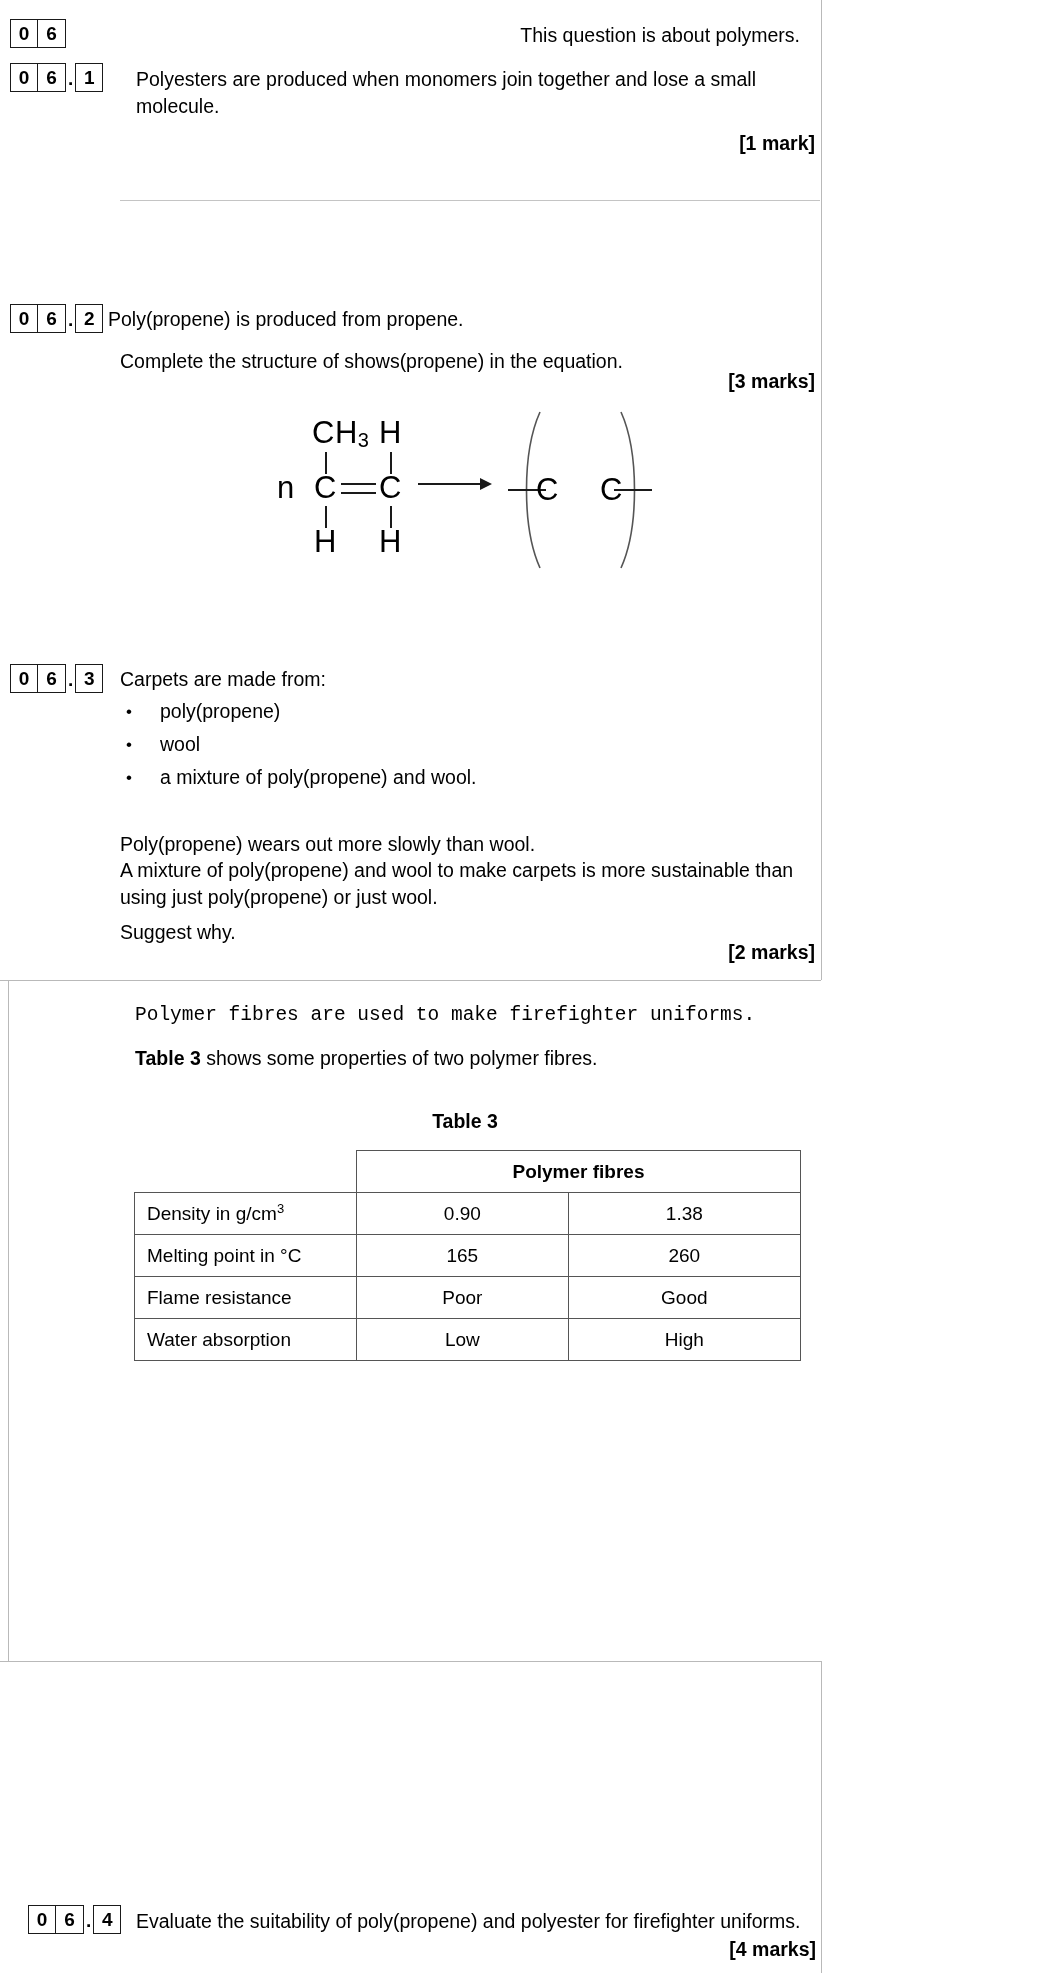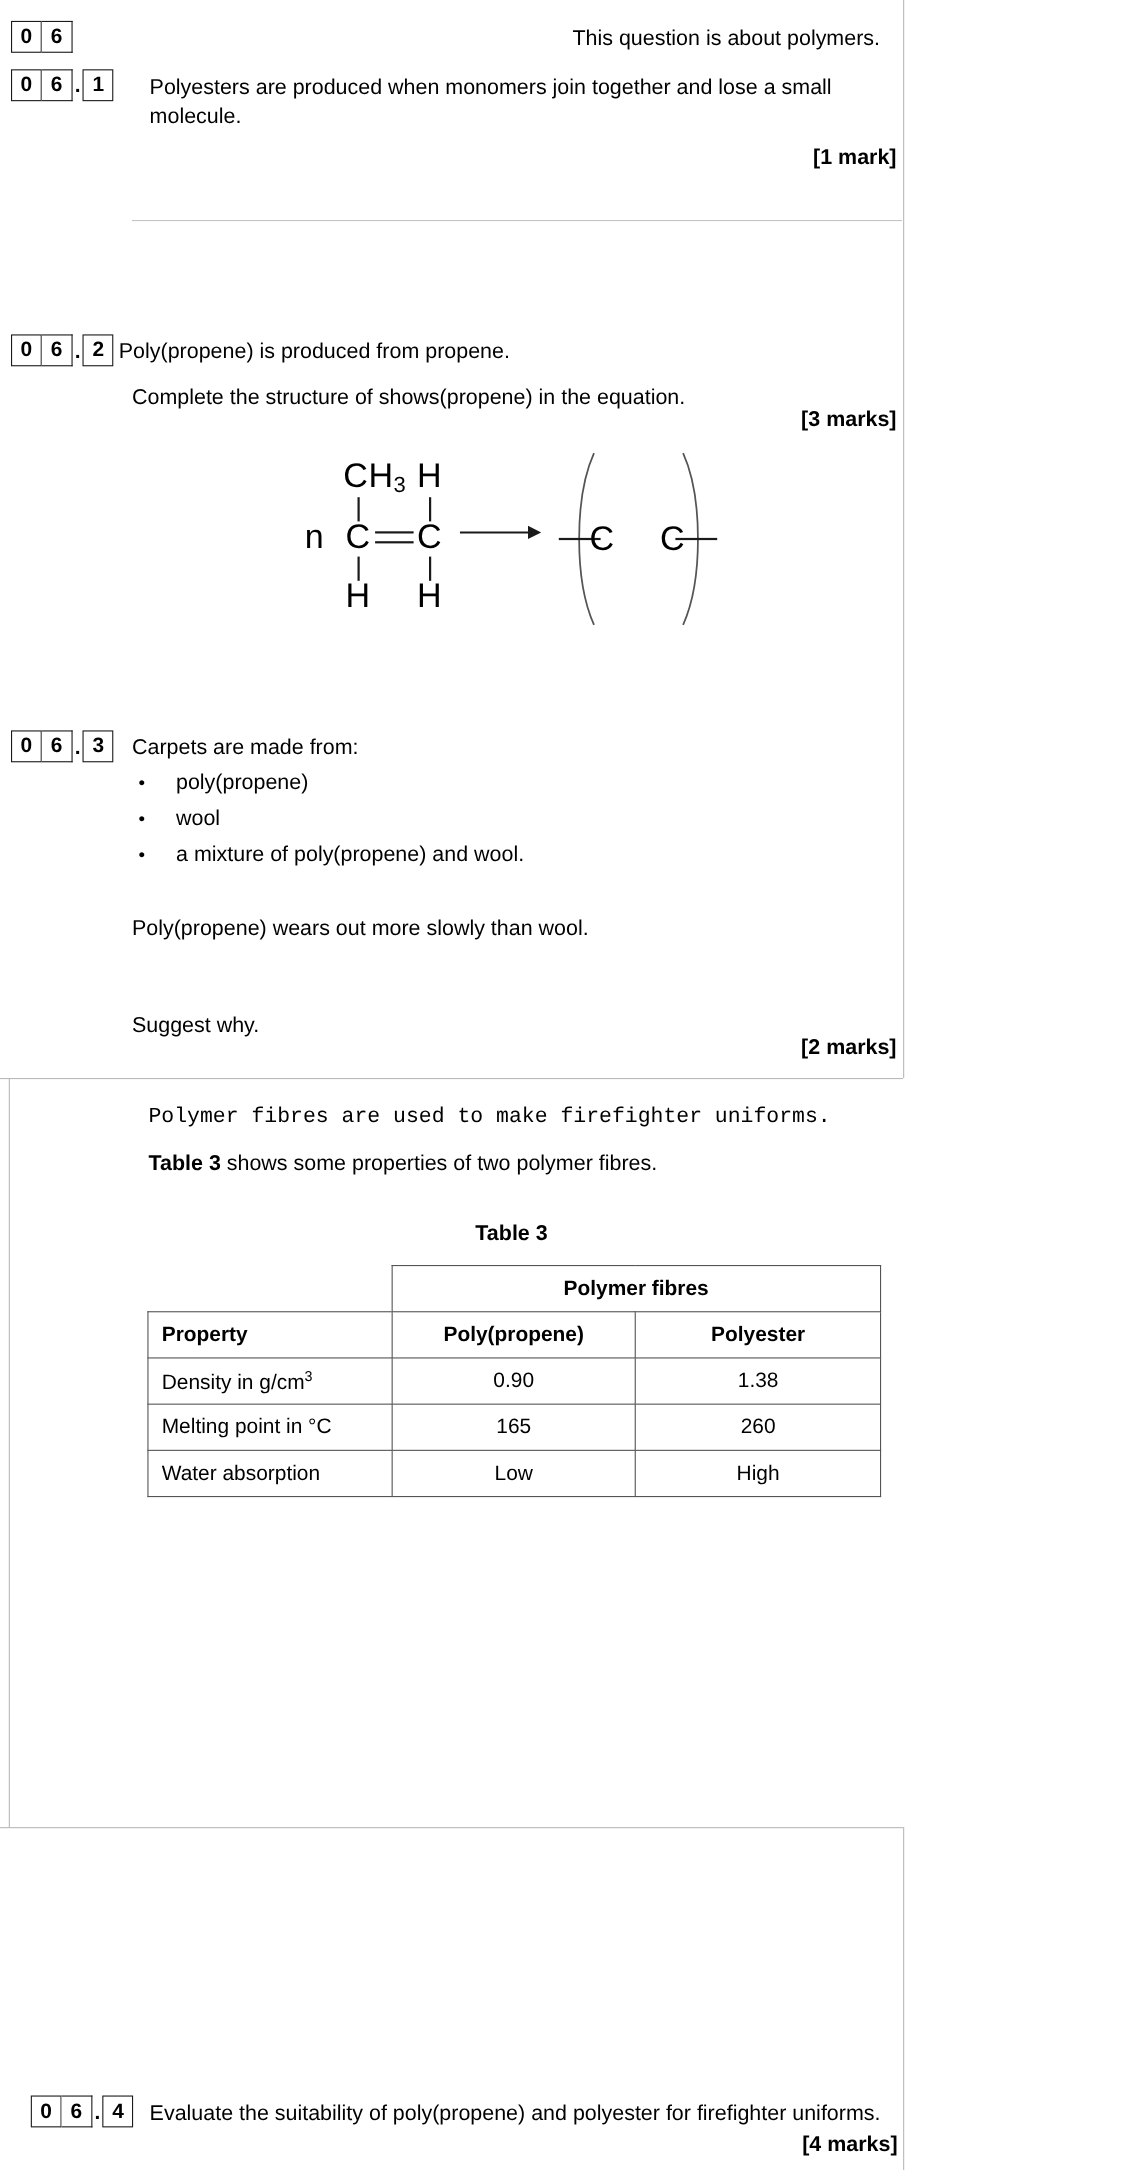--- a/index.html
+++ b/index.html
@@ -154,20 +154,21 @@
       <span class="dot">•</span>
       <span class="bt">wool</span>
     </div>
     <div class="bul">
       <span class="dot">•</span>
       <span class="bt">a mixture of poly(propene) and wool.</span>
     </div>
   </div>
 
   <div class="txt" style="left:120px;top:831px;width:700px;">Poly(propene) wears out more slowly than wool.</div>
+  <div class="txt" style="left:120px;top:857px;width:690px;">A mixture of poly(propene) and wool to make carpets is more sustainable than using just poly(propene) or just wool.</div>
   <div class="txt" style="left:120px;top:919px;width:700px;">Suggest why.</div>
   <div class="marks" style="left:500px;top:941px;width:315px;">[2 marks]</div>
 
   <div class="panel-top" style="left:0;top:980px;width:821px;"></div>
   <div class="panel-left" style="left:8px;top:980px;height:681px;"></div>
   <div class="panel-top" style="left:0;top:1661px;width:821px;"></div>
 
   <div class="txt" style="left:135px;top:1002px;width:660px;font-family:Liberation Mono, monospace;">Polymer fibres are used to make firefighter uniforms.</div>
   <div class="txt" style="left:135px;top:1045px;width:660px;">
     <b class="bld">Table 3</b><span> shows some properties of two polymer fibres.</span>
@@ -175,35 +176,35 @@
 
   <div class="tcap" style="left:135px;top:1110px;width:660px;text-align:center;">Table 3</div>
 
   <table class="t3" style="left:134px;top:1150px;width:667px;">
     <tbody>
         <tr>
       <td class="blank" style="width:222px;"></td>
       <th colspan="2">Polymer fibres</th>
     </tr>
     <tr>
-      <th style="text-align:left;">Property</th>
-      <th style="width:222px;">Poly(propene)</th>
-      <th style="width:223px;">Polyester</th>
-    </tr>
-    <tr>
       <td class="prop"><span>Density in g/cm</span><span class="sup">3</span></td>
       <td class="val">0.90</td>
       <td class="val">1.38</td>
     </tr>
     <tr>
       <td class="prop">Melting point in °C</td>
       <td class="val">165</td>
       <td class="val">260</td>
     </tr>
     <tr>
+      <td class="prop">Flame resistance</td>
+      <td class="val">Poor</td>
+      <td class="val">Good</td>
+    </tr>
+    <tr>
       <td class="prop">Water absorption</td>
       <td class="val">Low</td>
       <td class="val">High</td>
     </tr>
   </tbody>
     </table>
 
   <div class="qnum" style="left:28px;top:1904px;">
     <div class="qbox">0</div>
     <div class="qbox">6</div>

